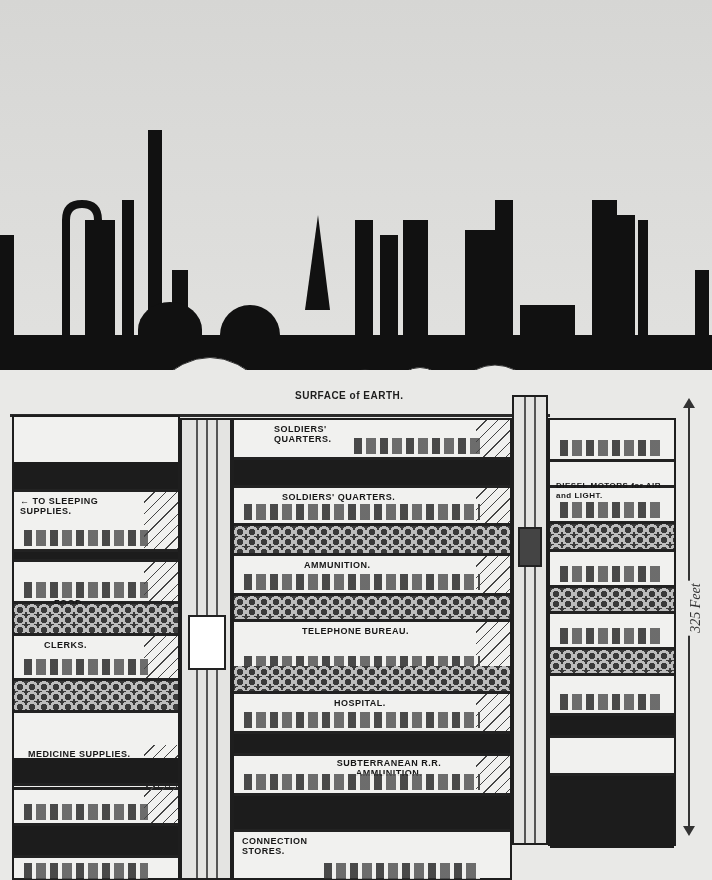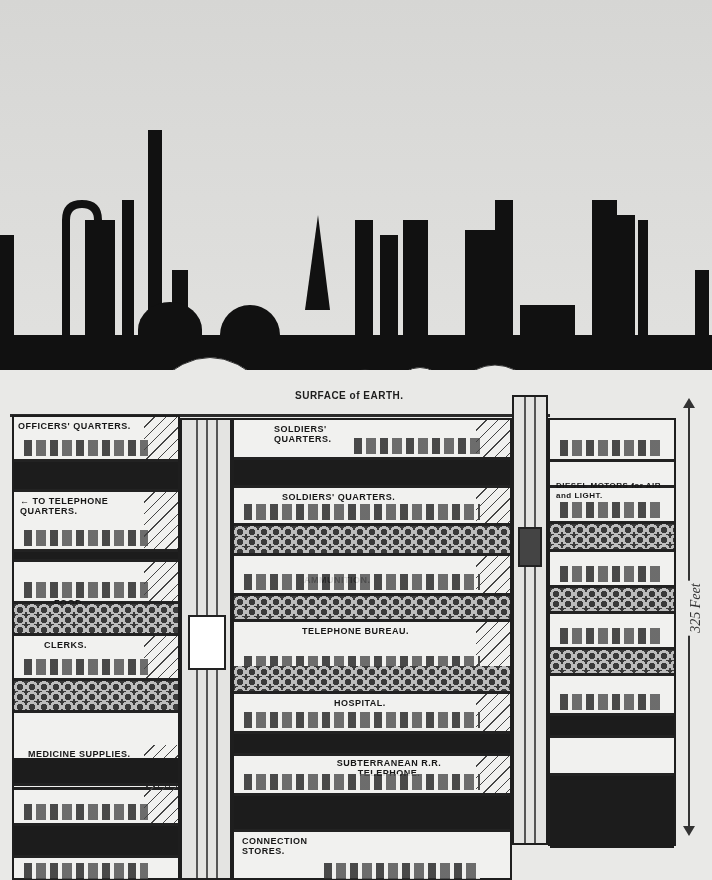--- a/index.html
+++ b/index.html
@@ -61,28 +61,23 @@
     <path d="M455 265 q40-40 80 0z"></path>
     <path d="M65 265 q25-25 50 0z"></path>
   </g>
 </svg>
 
 <div class="ground"></div>
 <div class="surface-label">SURFACE of EARTH.</div>
 <div class="surface-line"></div>
 
 <div class="col" style="left:12px;top:415px;width:168px;height:465px;">
-  <div class="floor" style="top:0;height:45px;">
-      <span class="lbl" style="left:4px;top:4px;">OFFICERS' QUARTERS.</span>
-      <div class="items"></div>
-      <div class="stairs"></div>
-    </div>
   <div class="floor dark" style="top:45px;height:30px;"></div>
   <div class="floor" style="top:75px;height:60px;">
-      <span class="lbl" style="left:6px;top:4px;width:110px;white-space:normal;">← TO TELEPHONE QUARTERS.</span>
+      <span class="lbl" style="left:6px;top:4px;width:110px;white-space:normal;">← TO SLEEPING SUPPLIES.</span>
       <div class="items"></div>
       <div class="stairs"></div>
     </div>
   <div class="floor dark" style="top:135px;height:10px;"></div>
   <div class="floor" style="top:145px;height:42px;">
       <span class="lbl" style="left:40px;top:4px;margin-top:32px;">FOOD.</span>
       <div class="items"></div>
       <div class="stairs"></div>
     </div>
   <div class="floor rock" style="top:187px;height:32px;"></div>
@@ -122,39 +117,39 @@
       <div class="stairs"></div>
     </div>
   <div class="floor dark" style="top:40px;height:28px;"></div>
   <div class="floor" style="top:68px;height:38px;">
       <span class="lbl" style="left:48px;top:4px;">SOLDIERS' QUARTERS.</span>
       <div class="items"></div>
       <div class="stairs"></div>
     </div>
   <div class="floor rock" style="top:106px;height:30px;"></div>
   <div class="floor" style="top:136px;height:40px;">
-      <span class="lbl" style="left:70px;top:19px;">AMMUNITION.</span>
+      <span class="lbl" style="left:70px;top:4px;">AMMUNITION.</span>
       <div class="items"></div>
       <div class="stairs"></div>
     </div>
   <div class="floor rock" style="top:176px;height:26px;"></div>
   <div class="floor" style="top:202px;height:56px;">
       <span class="lbl" style="left:68px;top:4px;">TELEPHONE BUREAU.</span>
       <div class="items"></div>
       <div class="stairs"></div>
     </div>
   <div class="floor rock" style="top:246px;height:28px;"></div>
   <div class="floor" style="top:274px;height:40px;">
       <span class="lbl" style="left:100px;top:4px;">HOSPITAL.</span>
       <div class="items"></div>
       <div class="stairs"></div>
     </div>
   <div class="floor dark" style="top:314px;height:22px;"></div>
   <div class="floor" style="top:336px;height:40px;">
-      <span class="lbl" style="left:90px;top:2px;width:130px;white-space:normal;text-align:center;">SUBTERRANEAN R.R. TELEPHONE.</span>
+      <span class="lbl" style="left:90px;top:2px;width:130px;white-space:normal;text-align:center;">SUBTERRANEAN R.R. AMMUNITION.</span>
       <div class="items"></div>
       <div class="stairs"></div>
     </div>
   <div class="floor dark" style="top:376px;height:36px;"></div>
   <div class="floor" style="top:412px;height:50px;border-bottom:none;">
       <span class="lbl" style="left:8px;top:4px;width:70px;white-space:normal;">CONNECTION STORES.</span>
       <div class="items" style="left:90px;"></div>
     </div>
 </div>
 

